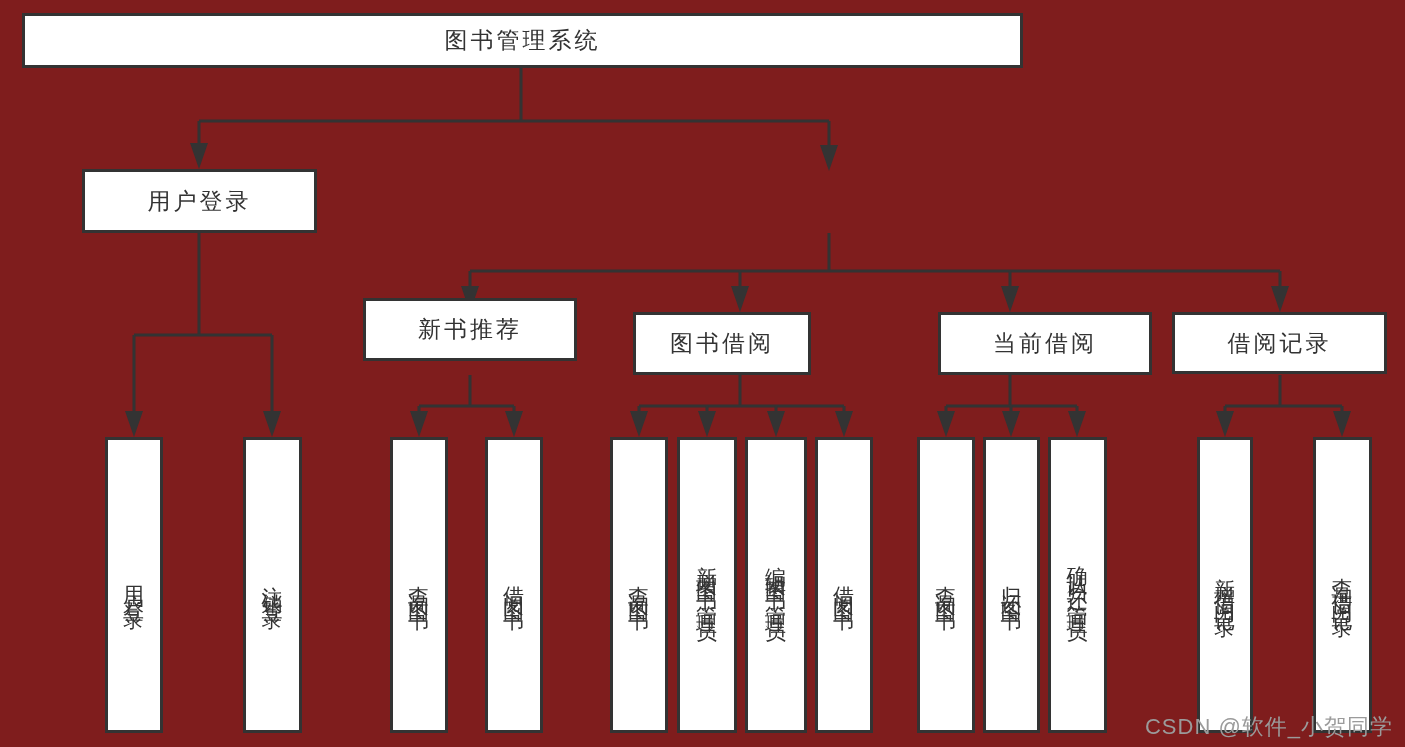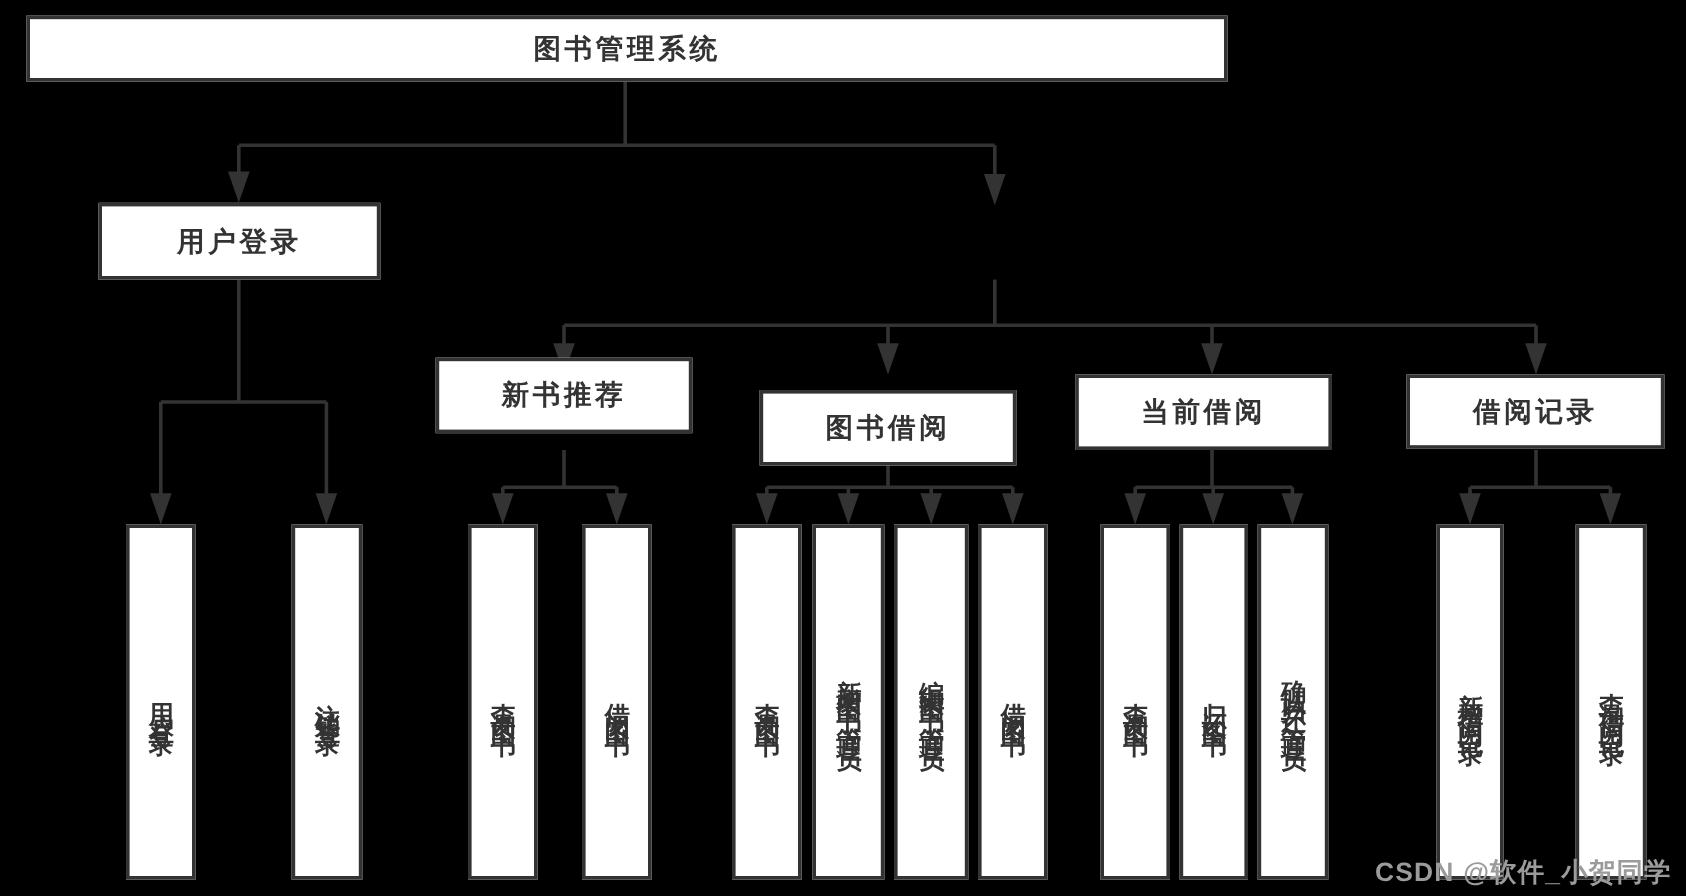--- a/index.html
+++ b/index.html
@@ -4,25 +4,24 @@
 <style>
   html, body {
     margin: 0;
     padding: 0;
     background: #ffffff;
   }
   .canvas {
     position: relative;
     width: 1405px;
     height: 747px;
-    background: #000000;
+    background: #7f1d1d;
     font-family: "Liberation Sans", sans-serif;
     color: #333333;
     overflow: hidden;
-    font-weight: bold;
   }
   svg.connectors {
     position: absolute;
     left: 0;
     top: 0;
     z-index: 1;
   }
   .node {
     position: absolute;
     background: #ffffff;
@@ -126,22 +125,22 @@
       <polygon points="1216,411 1234,411 1225,437"></polygon>
       <polygon points="1333,411 1351,411 1342,437"></polygon>
     </g>
   </svg>
 
   <div class="node h-node" style="left:22px; top:13px; width:1001px; height:55px;">图书管理系统</div>
 
   <div class="node h-node" style="left:82px; top:169px; width:235px; height:64px;">用户登录</div>
 
   <div class="node h-node" style="left:363px; top:298px; width:214px; height:63px;">新书推荐</div>
-  <div class="node h-node" style="left:633px; top:312px; width:214px; height:63px;margin-top:13px;">图书借阅</div>
-  <div class="node h-node" style="left:896px; top:312px; width:214px; height:63px;">当前借阅</div>
+  <div class="node h-node" style="left:633px; top:312px; width:178px; height:63px;">图书借阅</div>
+  <div class="node h-node" style="left:938px; top:312px; width:214px; height:63px;">当前借阅</div>
   <div class="node h-node" style="left:1172px; top:312px; width:215px; height:62px;">借阅记录</div>
 
   <div class="node v-node" style="left:105px; top:437px; width:58px; height:296px;">
     <span class="v-text">用户登录</span>
   </div>
   <div class="node v-node" style="left:243px; top:437px; width:59px; height:296px;">
     <span class="v-text">注销登录</span>
   </div>
 
   <div class="node v-node" style="left:390px; top:437px; width:58px; height:296px;">

